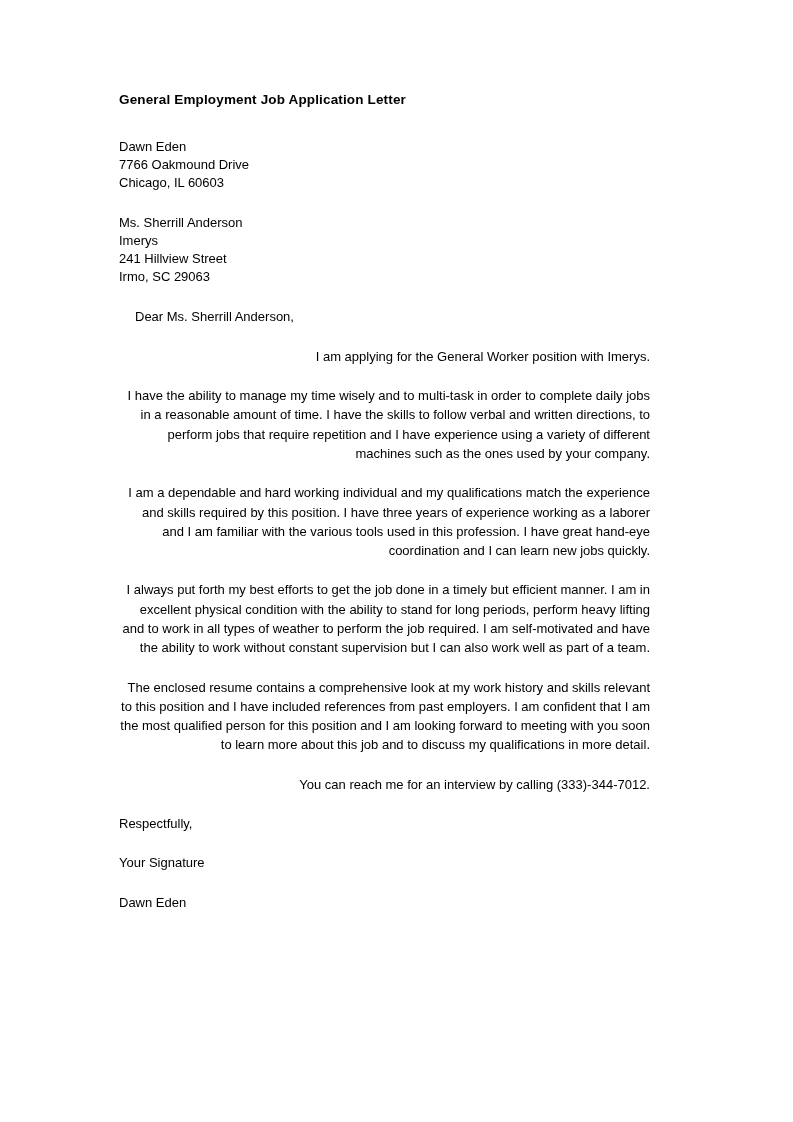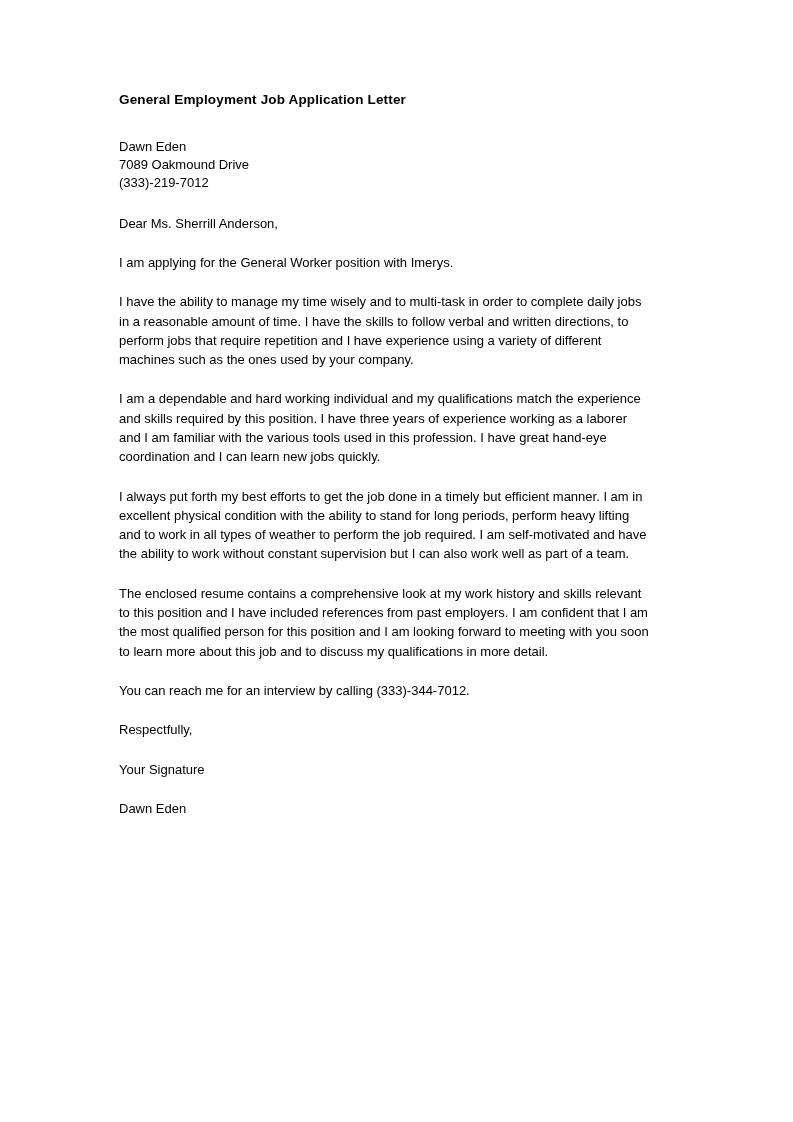--- a/index.html
+++ b/index.html
@@ -35,49 +35,55 @@
   }
   .addr-block {
     margin: 0 0 21px 0;
   }
   .addr-line {
     display: block;
     line-height: 18.2px;
     white-space: pre;
   }
   .salutation {
-    margin: 0 0 20px 0;
+    margin: 0 0 20px 16px;
     line-height: 19.3px;
   }
   .para {
     margin: 0 17px 20px 0;
-    text-align: left;
+    text-align: right;
   }
   .closing-line {
     margin: 0 0 20px 0;
     line-height: 19.3px;
   }
   .closing-line:last-child {
     margin-bottom: 0;
   }
 </style>
 </head>
 <body>
 
 <div class="page">
   <div class="letter">
 
     <div class="doc-title">General Employment Job Application Letter</div>
 
     <div class="addr-block">
       <span class="addr-line">Dawn Eden</span>
-      <span class="addr-line">7089 Oakmound Drive</span>
-      <span class="addr-line">(333)-219-7012</span>
+      <span class="addr-line">7766 Oakmound Drive</span>
+      <span class="addr-line">Chicago, IL 60603</span>
     </div>
 
+    <div class="addr-block">
+      <span class="addr-line">Ms. Sherrill Anderson</span>
+      <span class="addr-line">Imerys</span>
+      <span class="addr-line">241 Hillview Street</span>
+      <span class="addr-line">Irmo, SC 29063</span>
+    </div>
 
     <div class="salutation">Dear Ms. Sherrill Anderson,</div>
 
     <p class="para">I am applying for the General Worker position with Imerys.</p>
     <p class="para">I have the ability to manage my time wisely and to multi-task in order to complete daily jobs in a reasonable amount of time. I have the skills to follow verbal and written directions, to perform jobs that require repetition and I have experience using a variety of different machines such as the ones used by your company.</p>
     <p class="para">I am a dependable and hard working individual and my qualifications match the experience and skills required by this position. I have three years of experience working as a laborer and I am familiar with the various tools used in this profession. I have great hand-eye coordination and I can learn new jobs quickly.</p>
     <p class="para">I always put forth my best efforts to get the job done in a timely but efficient manner. I am in excellent physical condition with the ability to stand for long periods, perform heavy lifting and to work in all types of weather to perform the job required. I am self-motivated and have the ability to work without constant supervision but I can also work well as part of a team.</p>
     <p class="para">The enclosed resume contains a comprehensive look at my work history and skills relevant to this position and I have included references from past employers. I am confident that I am the most qualified person for this position and I am looking forward to meeting with you soon to learn more about this job and to discuss my qualifications in more detail.</p>
     <p class="para">You can reach me for an interview by calling (333)-344-7012.</p>
 

